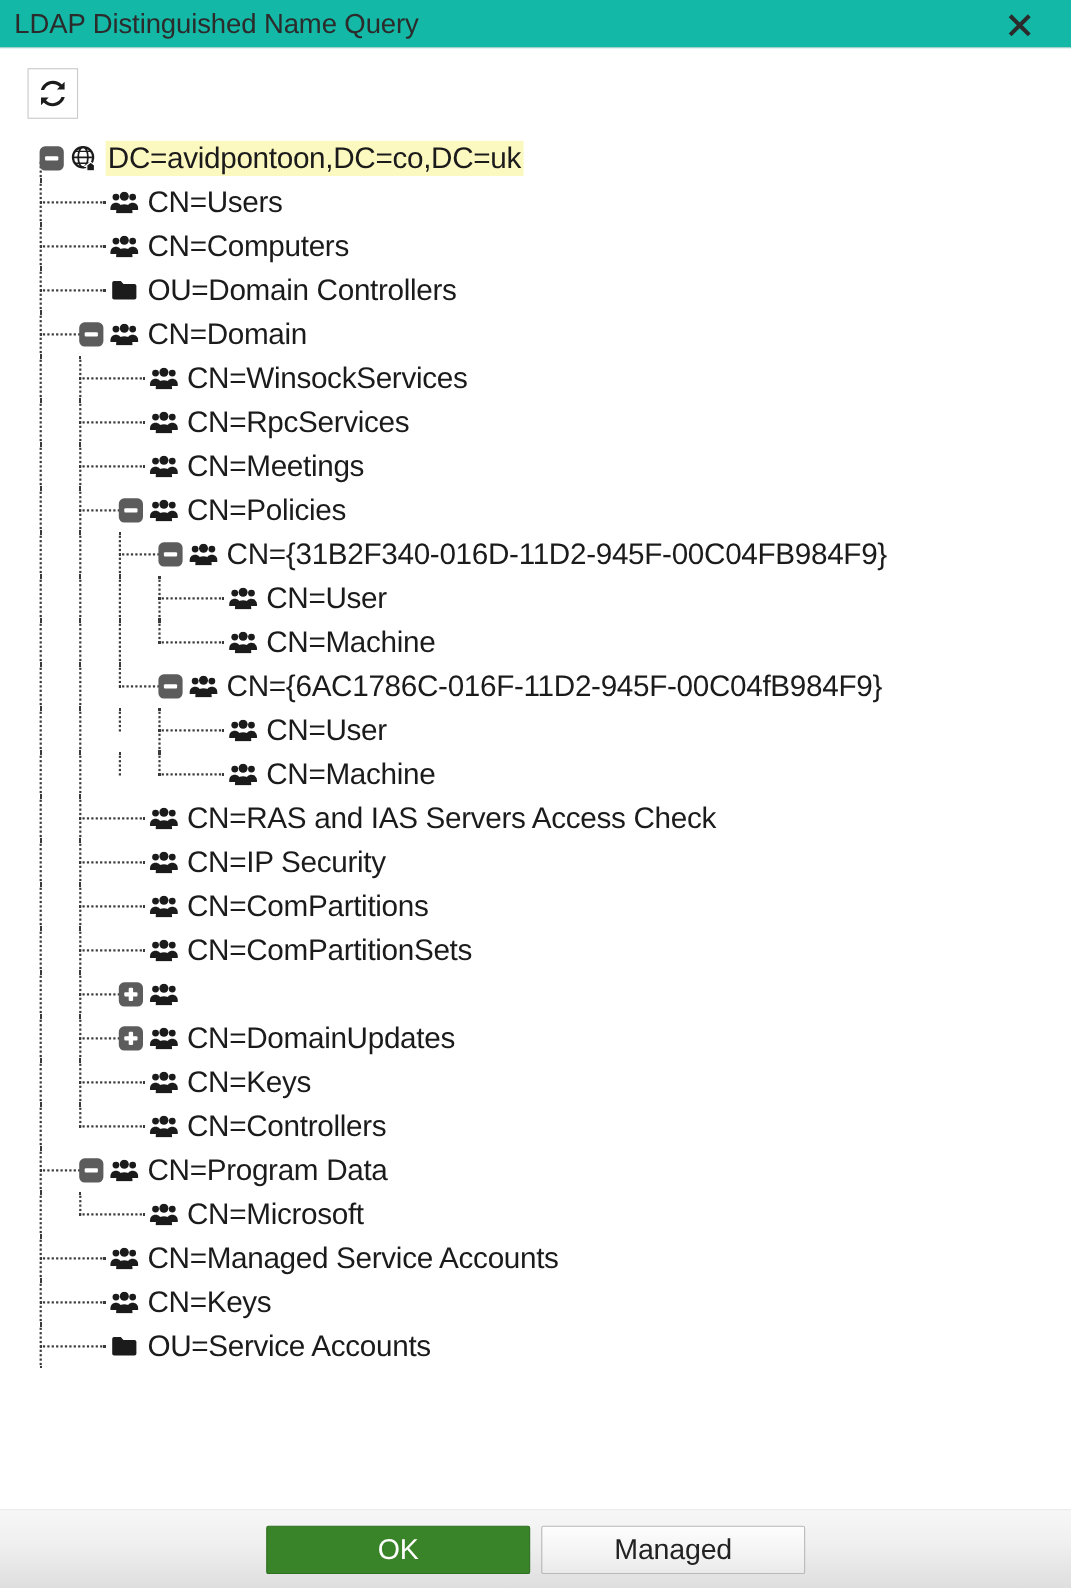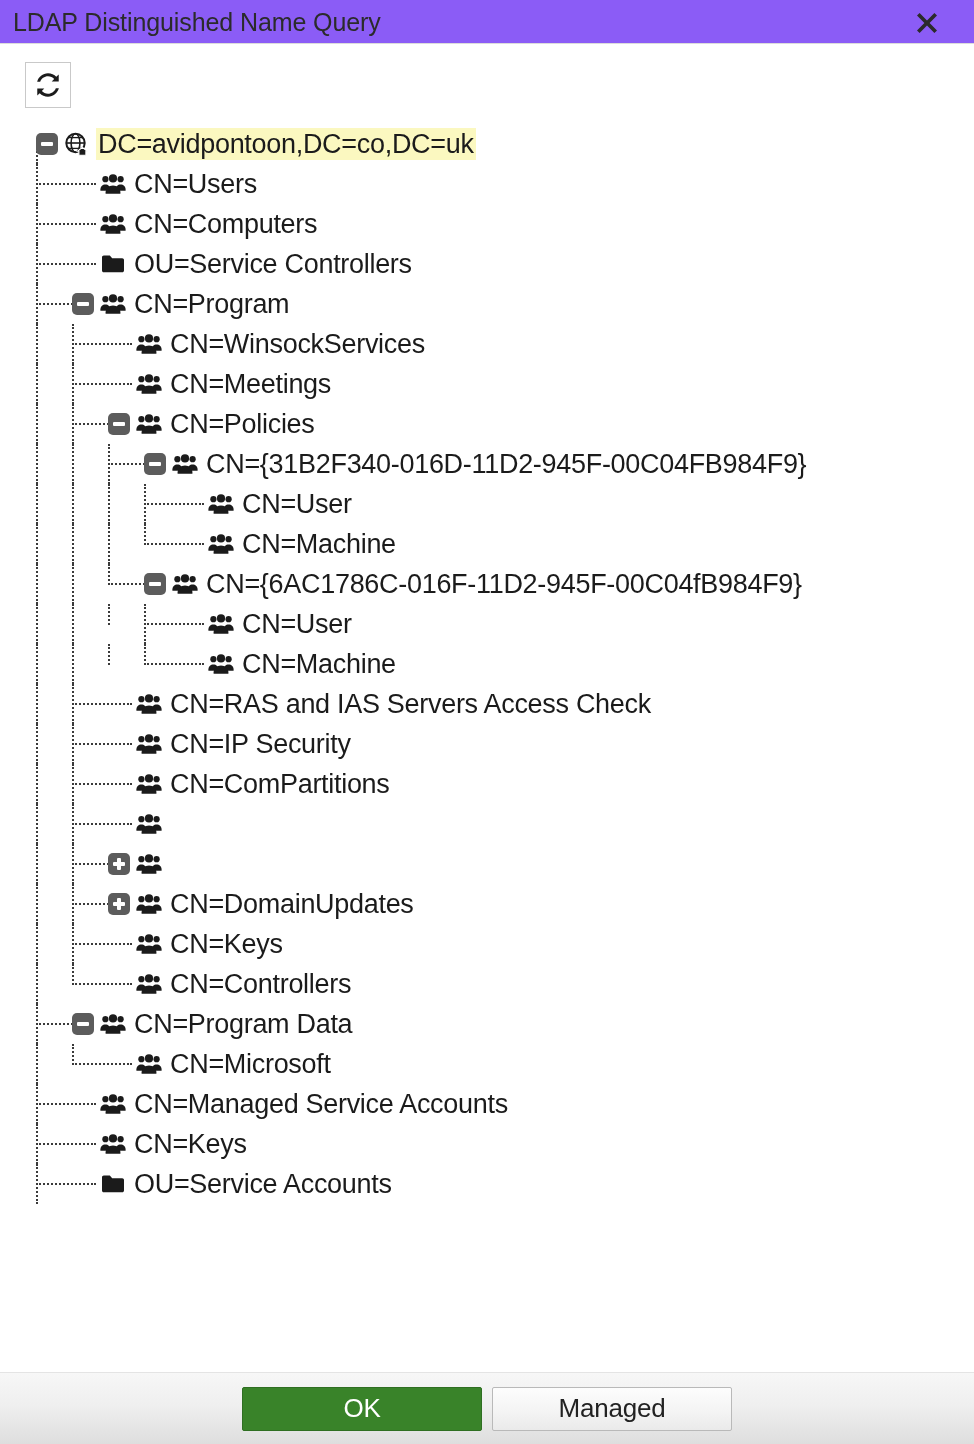--- a/index.html
+++ b/index.html
@@ -23,21 +23,21 @@
     box-sizing: border-box;
     background: #ffffff;
     display: flex;
     flex-direction: column;
   }
 
   
   .titlebar {
     height: 44px;
     min-height: 44px;
-    background: #8b5cf6;
+    background: #14b8a6;
     border-bottom: 1px solid #dcdcdc;
     display: flex;
     align-items: center;
     padding: 0 30px 0 13px;
     box-sizing: border-box;
   }
   .titlebar-text {
     font-size: 25px;
     line-height: 28px;
     color: #2b2b2b;
@@ -295,60 +295,79 @@
           <div class="indent" style="width: 44px;">
             <span class="guide" style="left: 8px;"></span>
             <span class="elbow" style="left: 8px; width: 60px;"></span>
           </div>
           <span class="toggle-spacer"></span>
           <span class="node-icon">
             <svg width="24" height="20" viewBox="0 0 24 20" aria-hidden="true">
               <path d="M1 3.2c0-1 .8-1.8 1.8-1.8h6l2.4 2.8h10c1 0 1.8.8 1.8 1.8v10.4c0 1-.8 1.8-1.8 1.8H2.8c-1 0-1.8-.8-1.8-1.8z" fill="#1b1b1b"></path>
             </svg>
           </span>
-          <span class="node-label">OU=Service Controllers</span>
+          <span class="node-label">OU=Domain Controllers</span>
         </div>
         <div class="node">
           <div class="indent" style="width: 44px;">
             <span class="guide" style="left: 8px;"></span>
             <span class="elbow" style="left: 8px; width: 40px;"></span>
           </div>
           <span class="toggle" style="background: rgb(92, 92, 92);">
             <span class="bar-h"></span>
           </span>
           <span class="node-icon">
             <svg width="26" height="20" viewBox="0 0 26 20" aria-hidden="true">
               <circle cx="5.4" cy="5.2" r="3.1" fill="#1b1b1b"></circle>
               <circle cx="20.6" cy="5.2" r="3.1" fill="#1b1b1b"></circle>
               <path d="M0.4 15.4c0-3 2.2-5 5-5s5 2 5 5v1.4H0.4z" fill="#1b1b1b"></path>
               <path d="M15.6 15.4c0-3 2.2-5 5-5s5 2 5 5v1.4h-10z" fill="#1b1b1b"></path>
               <circle cx="13" cy="4.4" r="4.1" fill="#1b1b1b"></circle>
               <path d="M5.6 18.6c0-4.1 3.1-7 7.4-7s7.4 2.9 7.4 7v1.2H5.6z" fill="#1b1b1b"></path>
             </svg>
           </span>
-          <span class="node-label">CN=Program</span>
+          <span class="node-label">CN=Domain</span>
         </div>
         <div class="node">
           <div class="indent" style="width: 80px;">
             <span class="guide" style="left: 8px;"></span>
             <span class="guide" style="left: 44px;"></span>
             <span class="elbow" style="left: 44px; width: 60px;"></span>
           </div>
           <span class="toggle-spacer"></span>
           <span class="node-icon">
             <svg width="26" height="20" viewBox="0 0 26 20" aria-hidden="true">
               <circle cx="5.4" cy="5.2" r="3.1" fill="#1b1b1b"></circle>
               <circle cx="20.6" cy="5.2" r="3.1" fill="#1b1b1b"></circle>
               <path d="M0.4 15.4c0-3 2.2-5 5-5s5 2 5 5v1.4H0.4z" fill="#1b1b1b"></path>
               <path d="M15.6 15.4c0-3 2.2-5 5-5s5 2 5 5v1.4h-10z" fill="#1b1b1b"></path>
               <circle cx="13" cy="4.4" r="4.1" fill="#1b1b1b"></circle>
               <path d="M5.6 18.6c0-4.1 3.1-7 7.4-7s7.4 2.9 7.4 7v1.2H5.6z" fill="#1b1b1b"></path>
             </svg>
           </span>
           <span class="node-label">CN=WinsockServices</span>
+        </div>
+        <div class="node">
+          <div class="indent" style="width: 80px;">
+            <span class="guide" style="left: 8px;"></span>
+            <span class="guide" style="left: 44px;"></span>
+            <span class="elbow" style="left: 44px; width: 60px;"></span>
+          </div>
+          <span class="toggle-spacer"></span>
+          <span class="node-icon">
+            <svg width="26" height="20" viewBox="0 0 26 20" aria-hidden="true">
+              <circle cx="5.4" cy="5.2" r="3.1" fill="#1b1b1b"></circle>
+              <circle cx="20.6" cy="5.2" r="3.1" fill="#1b1b1b"></circle>
+              <path d="M0.4 15.4c0-3 2.2-5 5-5s5 2 5 5v1.4H0.4z" fill="#1b1b1b"></path>
+              <path d="M15.6 15.4c0-3 2.2-5 5-5s5 2 5 5v1.4h-10z" fill="#1b1b1b"></path>
+              <circle cx="13" cy="4.4" r="4.1" fill="#1b1b1b"></circle>
+              <path d="M5.6 18.6c0-4.1 3.1-7 7.4-7s7.4 2.9 7.4 7v1.2H5.6z" fill="#1b1b1b"></path>
+            </svg>
+          </span>
+          <span class="node-label">CN=RpcServices</span>
         </div>
         <div class="node">
           <div class="indent" style="width: 80px;">
             <span class="guide" style="left: 8px;"></span>
             <span class="guide" style="left: 44px;"></span>
             <span class="elbow" style="left: 44px; width: 60px;"></span>
           </div>
           <span class="toggle-spacer"></span>
           <span class="node-icon">
             <svg width="26" height="20" viewBox="0 0 26 20" aria-hidden="true">
@@ -578,20 +597,21 @@
           <span class="node-icon">
             <svg width="26" height="20" viewBox="0 0 26 20" aria-hidden="true">
               <circle cx="5.4" cy="5.2" r="3.1" fill="#1b1b1b"></circle>
               <circle cx="20.6" cy="5.2" r="3.1" fill="#1b1b1b"></circle>
               <path d="M0.4 15.4c0-3 2.2-5 5-5s5 2 5 5v1.4H0.4z" fill="#1b1b1b"></path>
               <path d="M15.6 15.4c0-3 2.2-5 5-5s5 2 5 5v1.4h-10z" fill="#1b1b1b"></path>
               <circle cx="13" cy="4.4" r="4.1" fill="#1b1b1b"></circle>
               <path d="M5.6 18.6c0-4.1 3.1-7 7.4-7s7.4 2.9 7.4 7v1.2H5.6z" fill="#1b1b1b"></path>
             </svg>
           </span>
+          <span class="node-label">CN=ComPartitionSets</span>
         </div>
         <div class="node">
           <div class="indent" style="width: 80px;">
             <span class="guide" style="left: 8px;"></span>
             <span class="guide" style="left: 44px;"></span>
             <span class="elbow" style="left: 44px; width: 40px;"></span>
           </div>
           <span class="toggle" style="background: rgb(92, 92, 92);">
             <span class="bar-h"></span>
             <span class="bar-v"></span>

